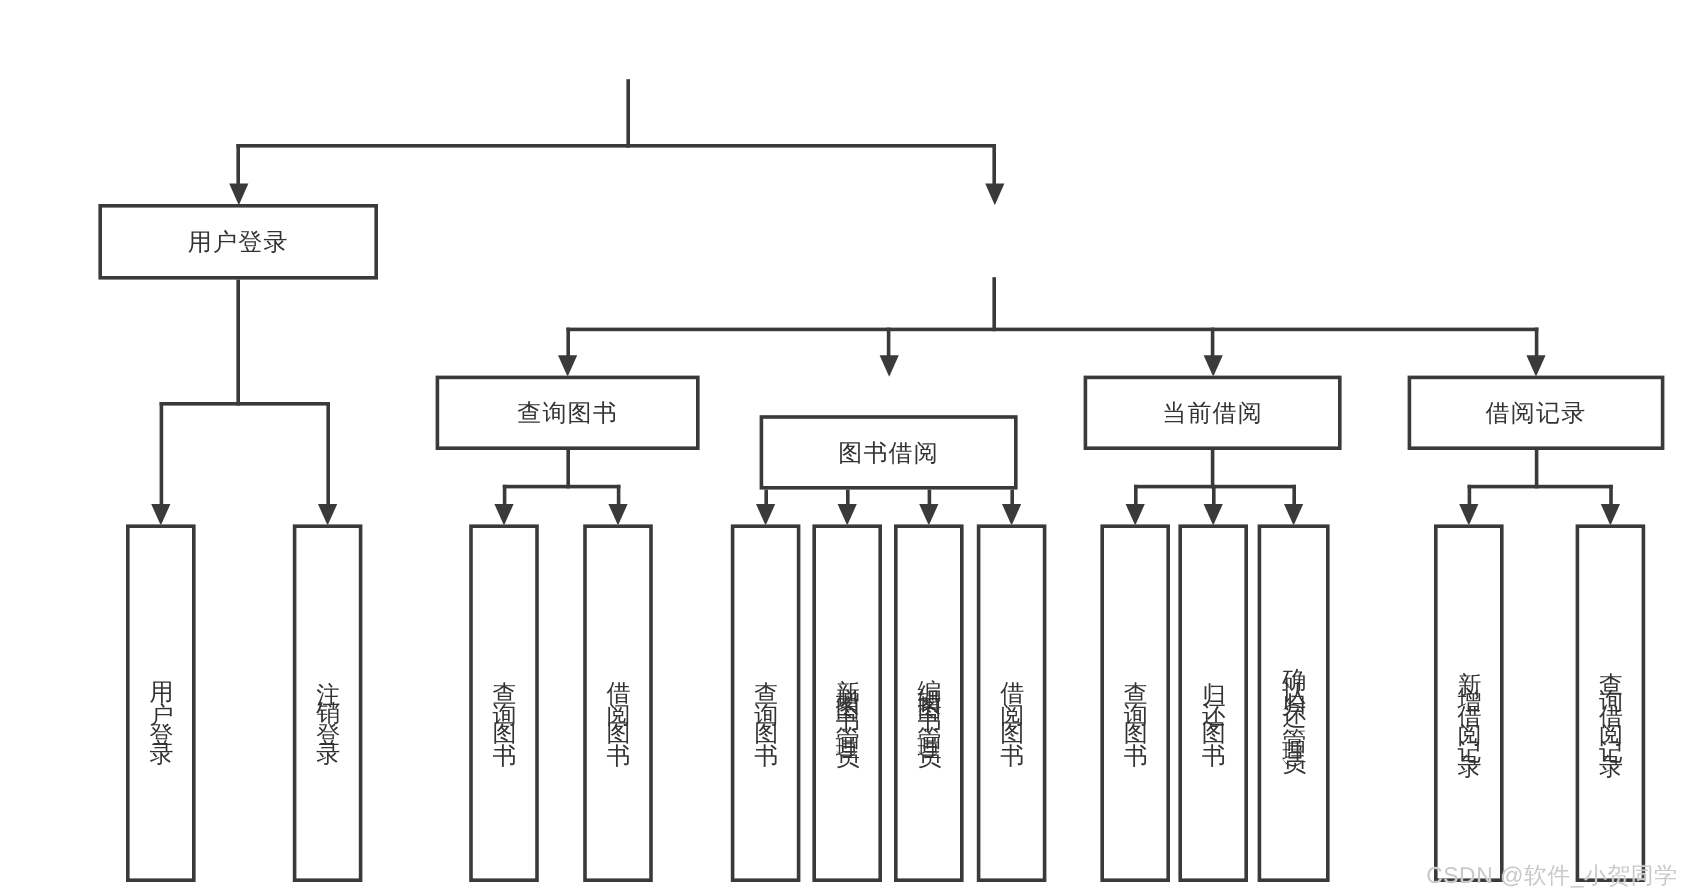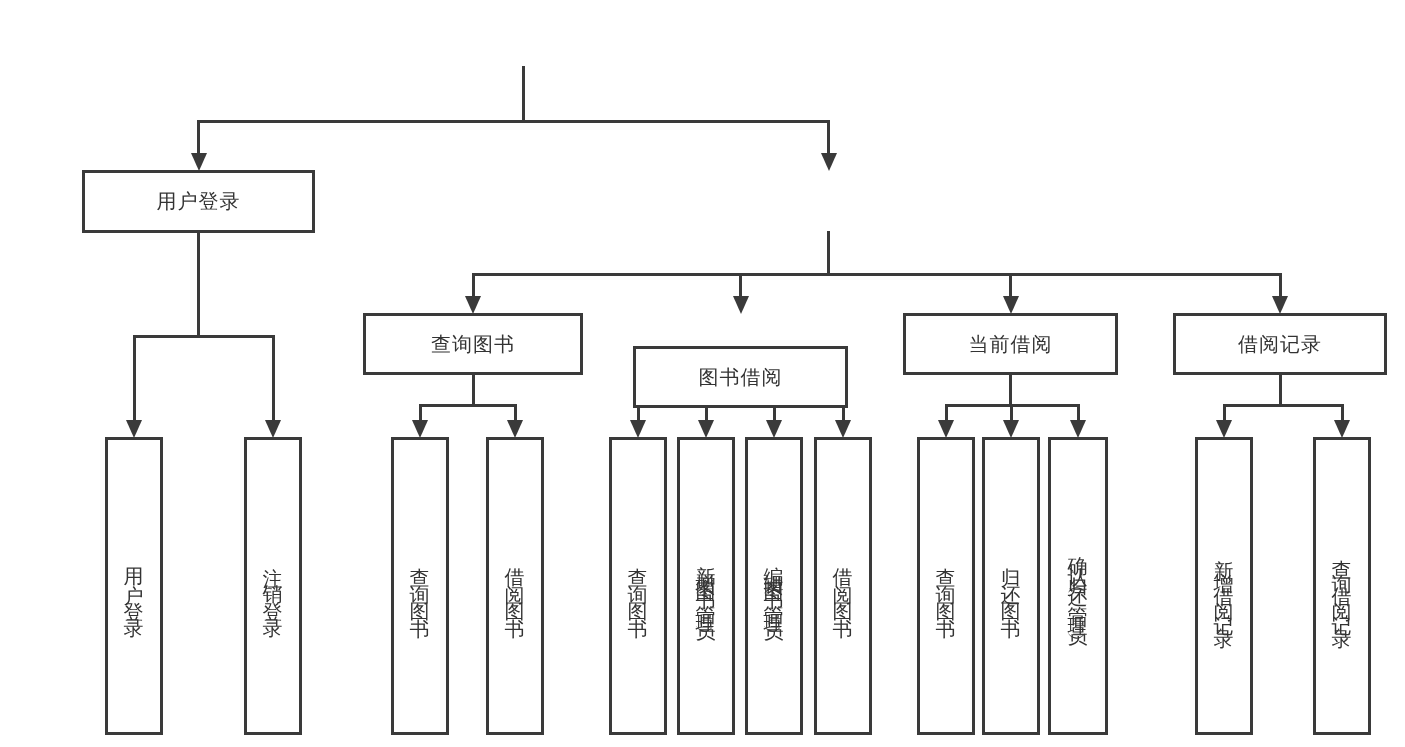--- a/index.html
+++ b/index.html
@@ -55,20 +55,21 @@
     letter-spacing:0.5px;
     z-index:5;
     text-shadow:0 0 1px #ffffff;
     white-space:nowrap;
   }
 </style>
 </head>
 <body>
 
 <div id="canvas">
+  <div id="watermark">CSDN @软件_小贺同学</div>
     <div class="node lvl2" style="left: 82px; top: 170px; width: 233px; height: 63px;">
       <span class="lbl">用户登录</span>
     </div>
     <div class="node lvl3" style="left: 363px; top: 313px; width: 220px; height: 62px;">
       <span class="lbl">查询图书</span>
     </div>
     <div class="node lvl3" style="left: 633px; top: 313px; width: 215px; height: 62px; margin-top: 33px;">
       <span class="lbl">图书借阅</span>
     </div>
     <div class="node lvl3" style="left: 903px; top: 313px; width: 215px; height: 62px;">

